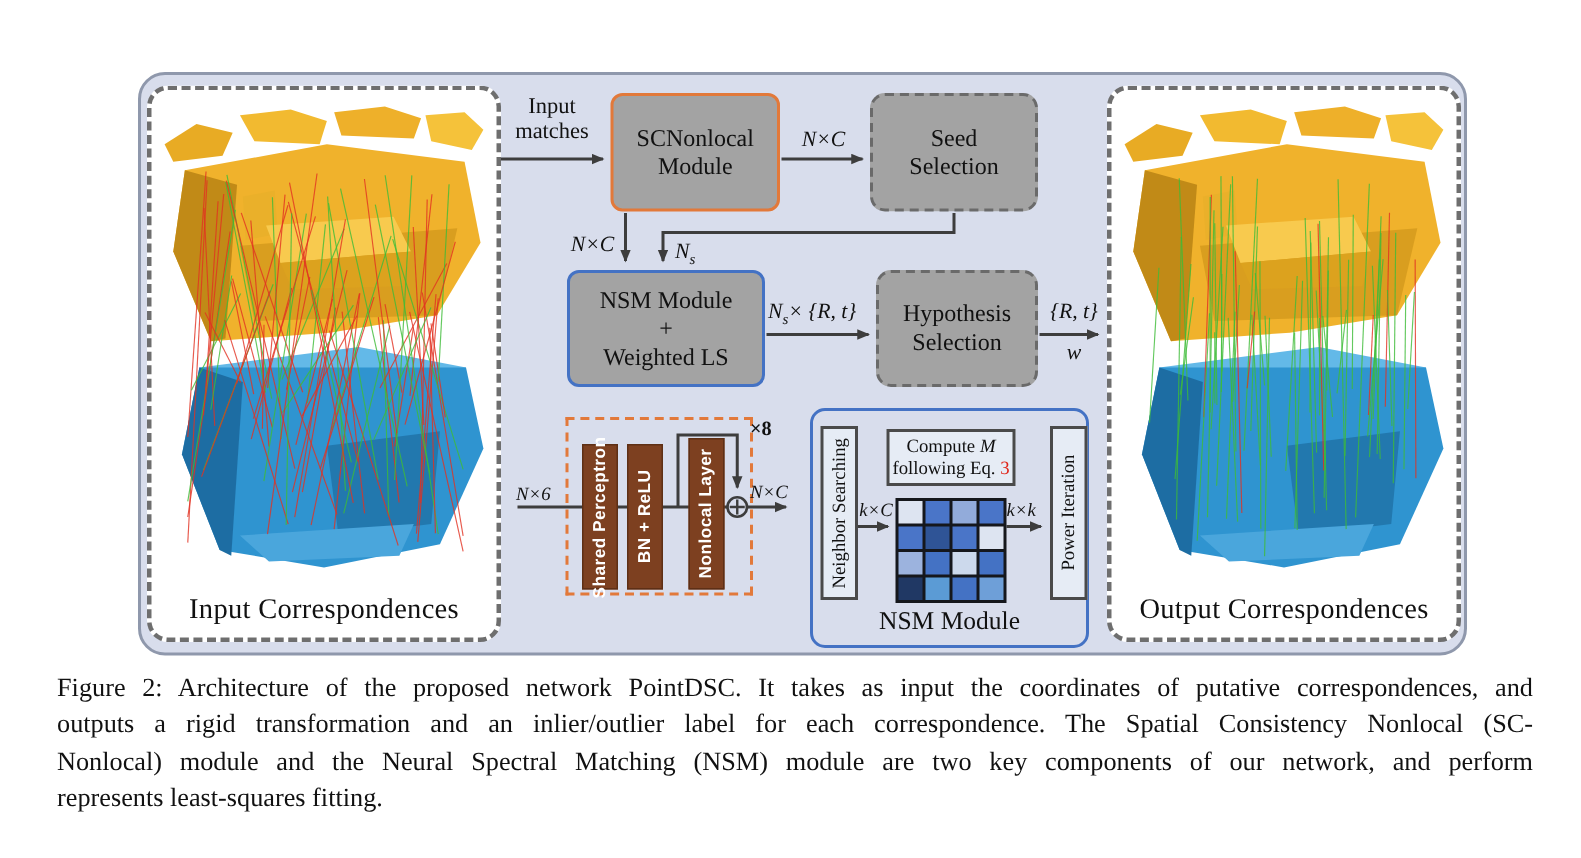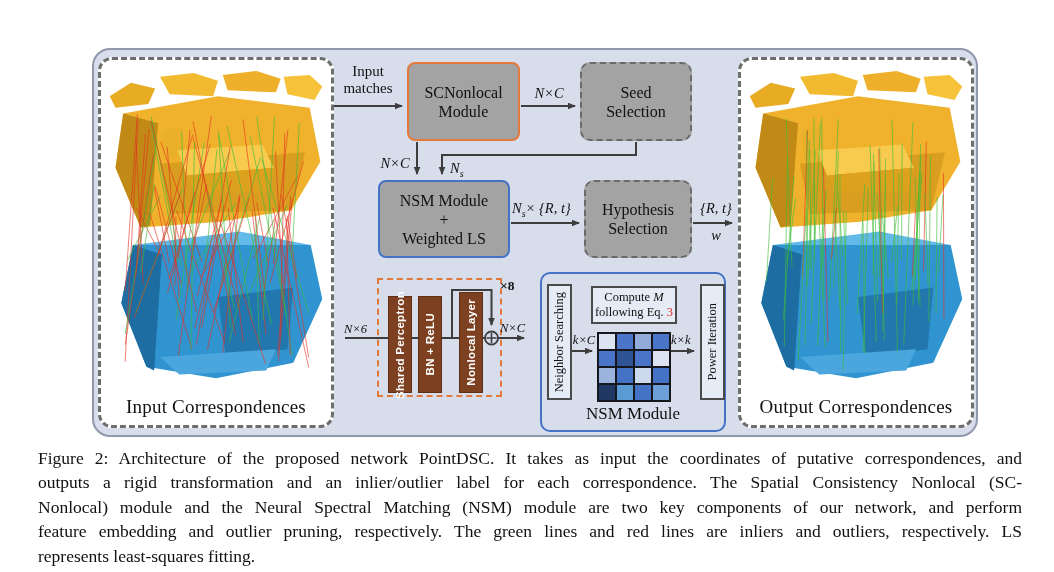--- a/index.html
+++ b/index.html
@@ -372,17 +372,16 @@
   <div id="lbl-nxc-down" class="math abs">N×C</div>
   <div id="lbl-ns" class="math abs"><span>N</span><sub>s</sub></div>
   <div id="lbl-nsrt" class="math abs"><span>N</span><sub>s</sub><span>× {R, t}</span></div>
   <div id="lbl-rt" class="math abs">{R, t}</div>
   <div id="lbl-w" class="math abs">w</div>
 
   <div id="caption" class="abs">
     <div class="cap-line cap-just">Figure 2: Architecture of the proposed network PointDSC. It takes as input the coordinates of putative correspondences, and</div>
     <div class="cap-line cap-just">outputs a rigid transformation and an inlier/outlier label for each correspondence. The Spatial Consistency Nonlocal (SC-</div>
     <div class="cap-line cap-just">Nonlocal) module and the Neural Spectral Matching (NSM) module are two key components of our network, and perform</div>
-    <div class="cap-line cap-just">feature embedding and outlier pruning, respectively. The green lines and red lines are inliers and outliers, respectively. LS</div>
     <div class="cap-line">represents least-squares fitting.</div>
   </div>
 
 </div>
 
 </body></html>

